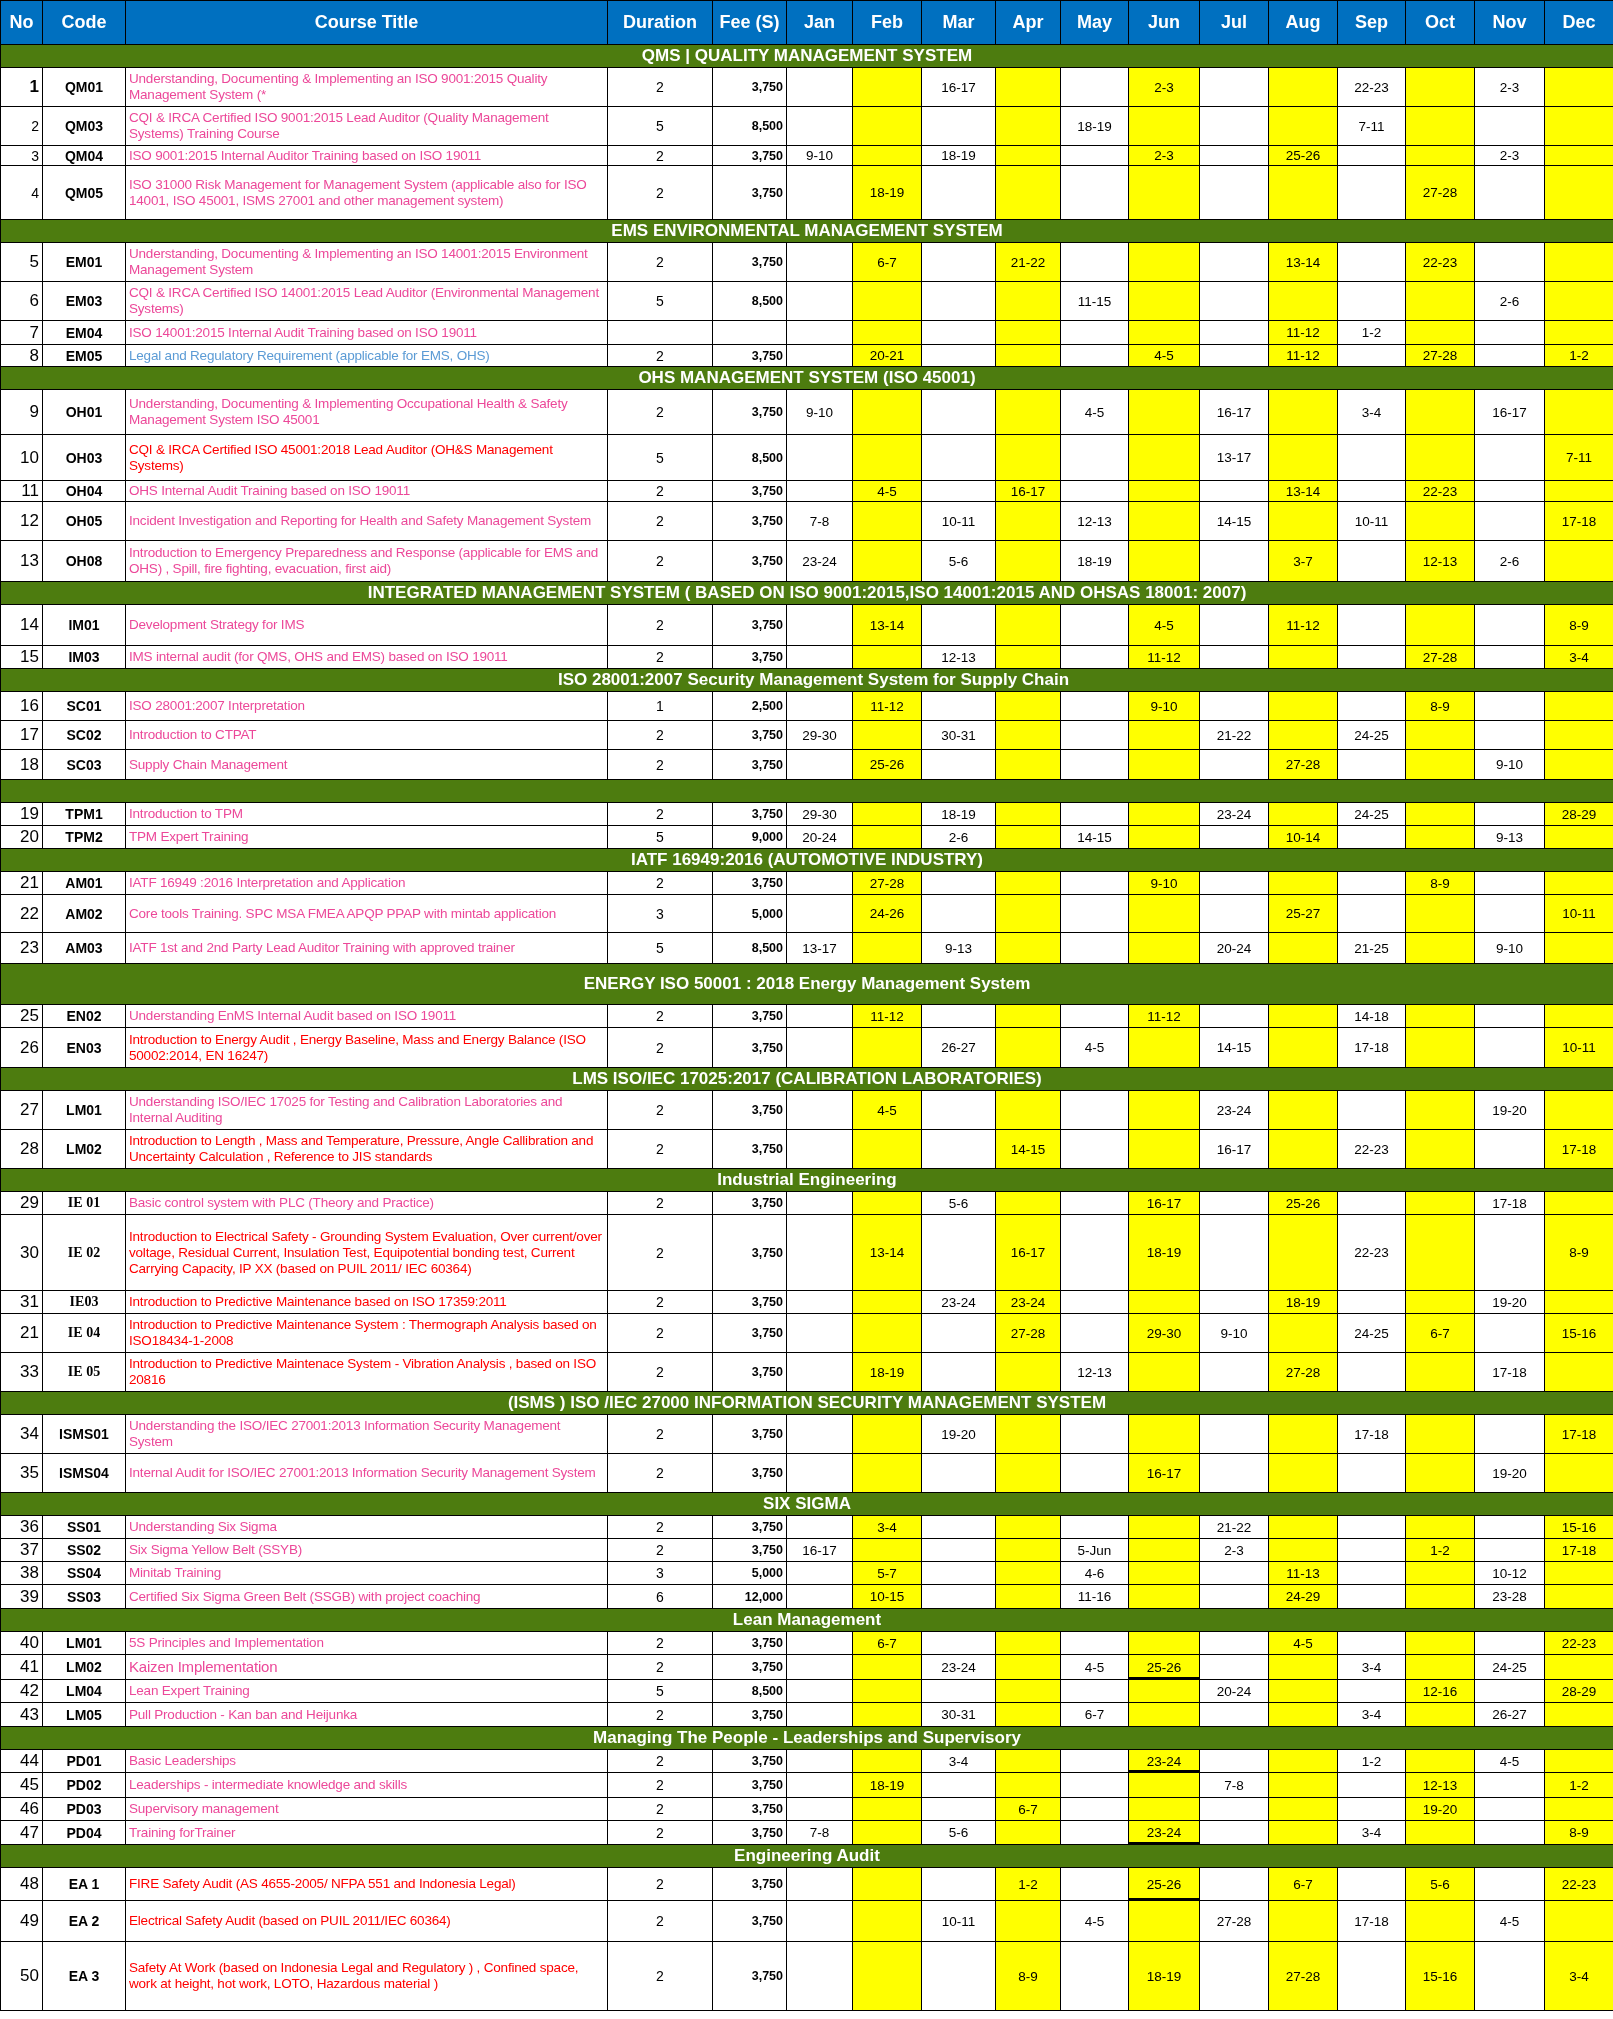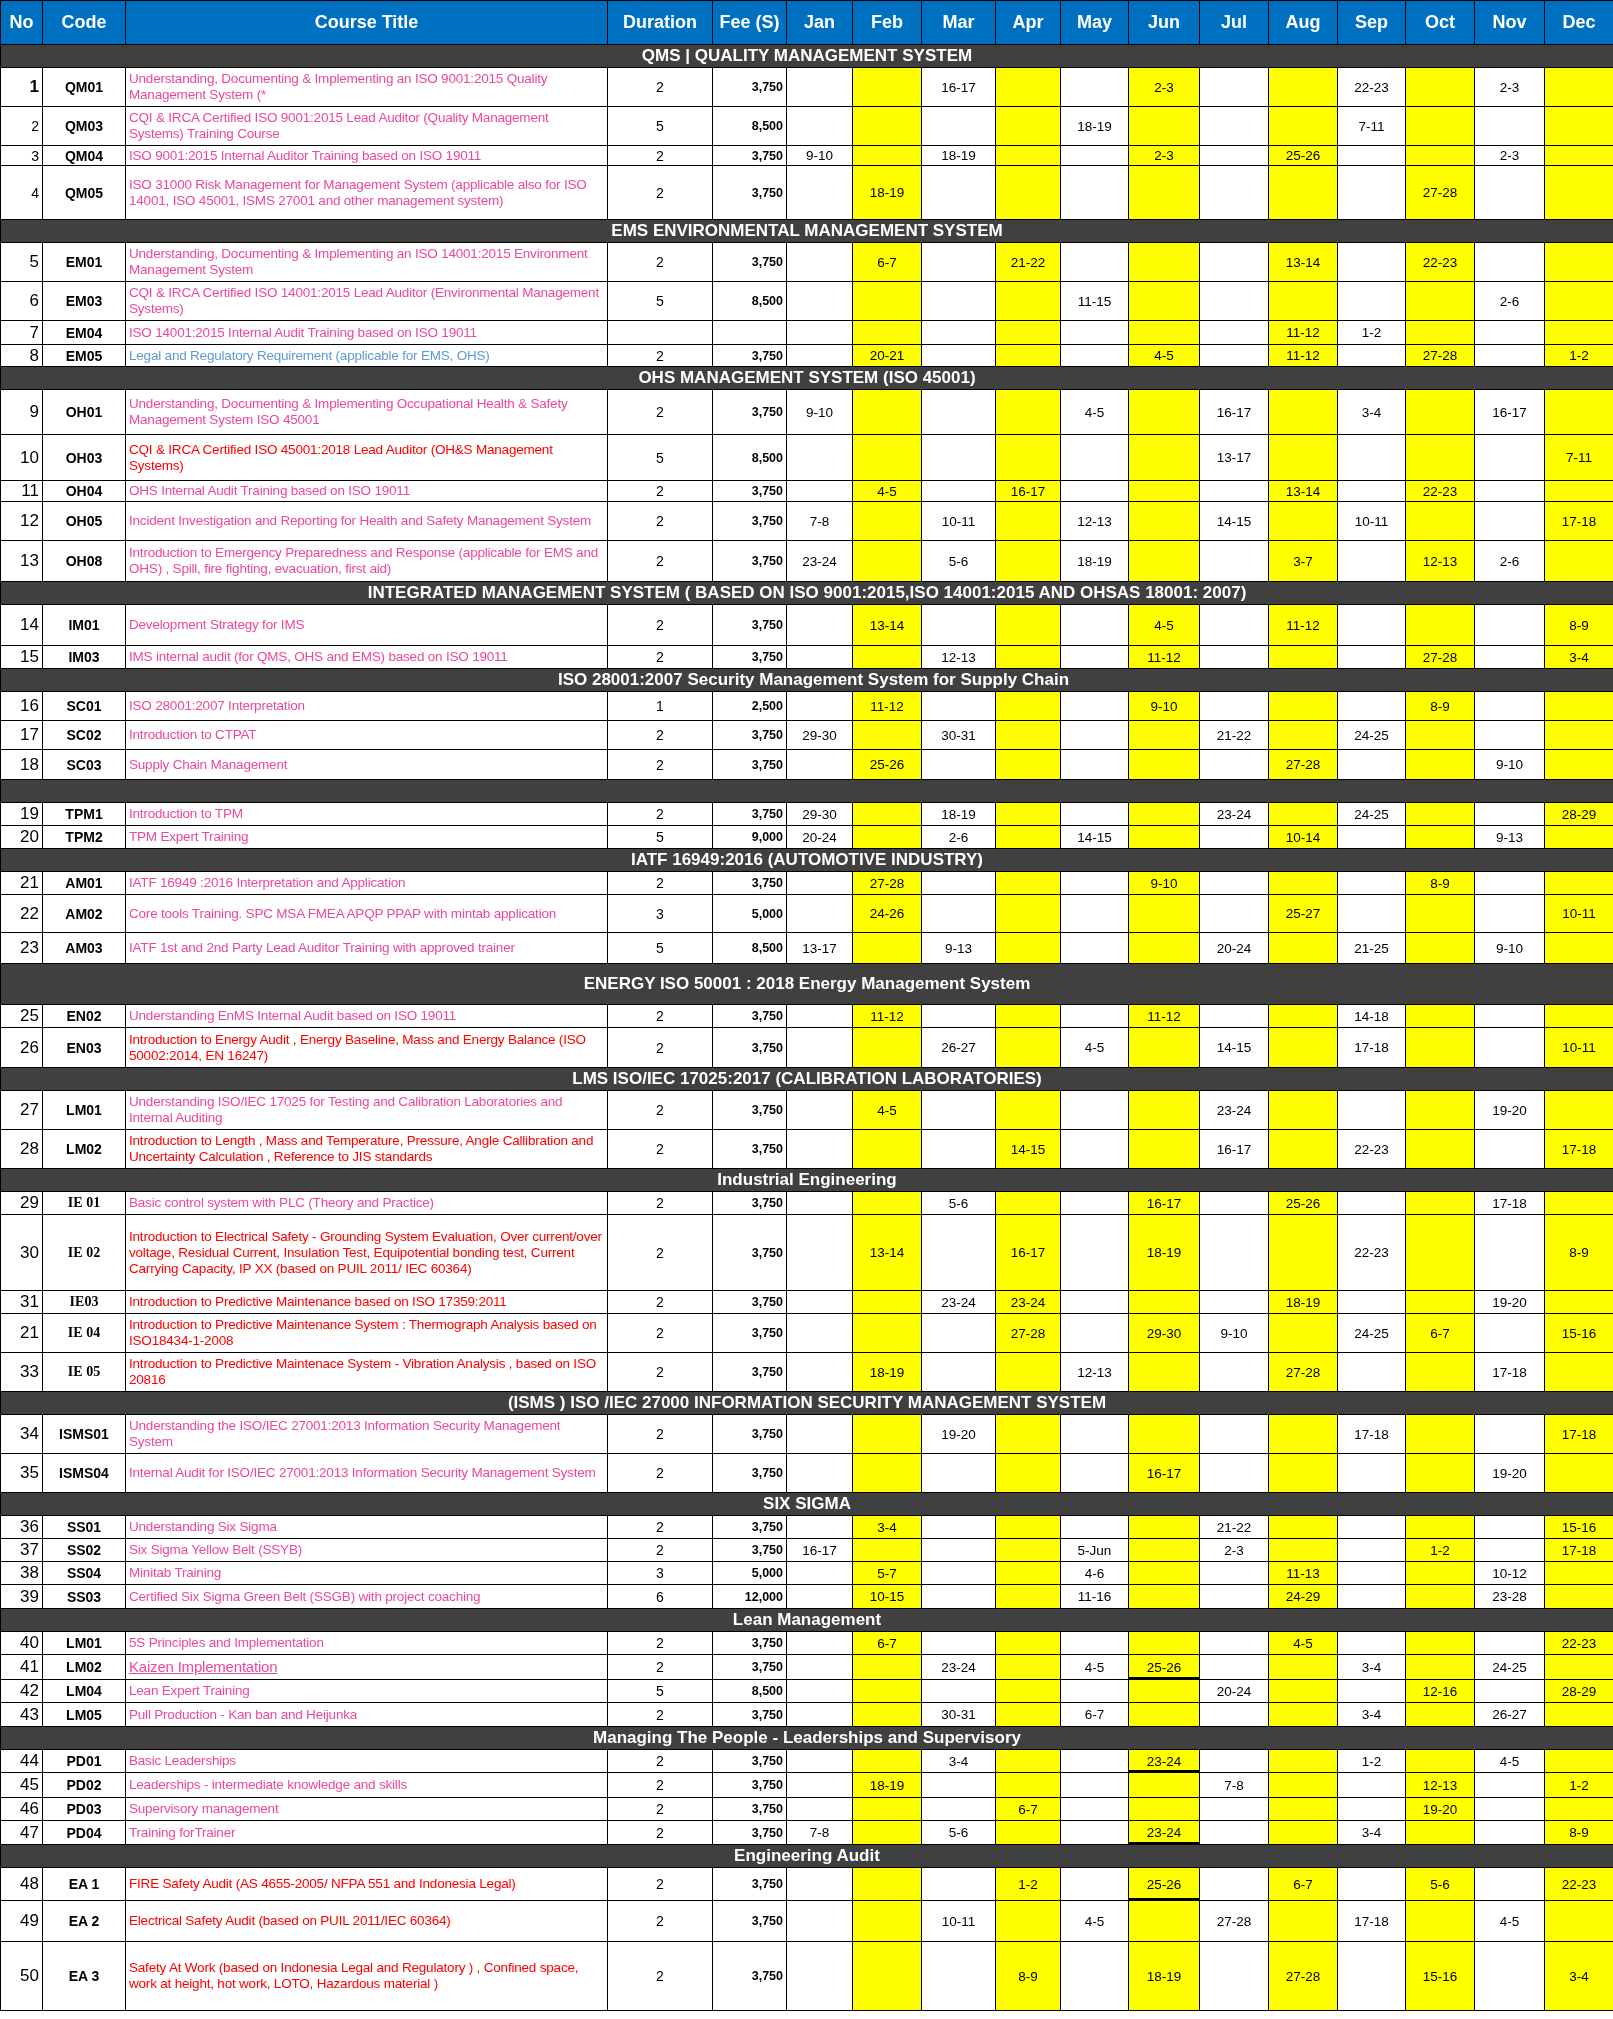--- a/index.html
+++ b/index.html
@@ -1,29 +1,29 @@
 <!DOCTYPE html>
 <html><head>
 <meta charset="utf-8">
 <style>
   html, body { margin: 0; padding: 0; background: #ffffff; }
   body { width: 1613px; height: 2019px; overflow: hidden; font-family: "Liberation Sans", "DejaVu Sans", sans-serif; }
   table.sched { border-collapse: collapse; table-layout: fixed; width: 1613px; }
   table.sched td, table.sched th { border: 1px solid #000; padding: 0 3px; overflow: hidden; }
   th.hdr { background: #0070c0; color: #ffffff; font-weight: bold; font-size: 18px; height: 43px; text-align: center; white-space: nowrap; }
-  tr.section td { background: #404040; color: #ffffff; font-weight: bold; font-size: 17px; text-align: center; white-space: nowrap; }
+  tr.section td { background: #4d7c0f; color: #ffffff; font-weight: bold; font-size: 17px; text-align: center; white-space: nowrap; }
   td.no { text-align: right; font-size: 17px; color: #000; }
   td.no.big { font-size: 17px; }
   td.no.small { font-size: 14px; }
   td.code { text-align: center; font-weight: bold; font-size: 14px; color: #000; font-family: "Liberation Serif", serif; }
   td.code.sans { font-family: "Liberation Sans", sans-serif; }
   td.title { font-size: 13.5px; line-height: 16px; color: #ec4899; text-align: left; font-family: "Liberation Sans Narrow", "Liberation Sans", sans-serif; letter-spacing: -0.2px; }
   td.title.red { color: #ff0000; }
   td.title.blue { color: #5b9bd5; }
-  td.title.large { font-size: 15px; text-decoration: underline; }
+  td.title.large { font-size: 15px; }
   td.dur { text-align: center; font-size: 14px; color: #000; }
   td.fee { text-align: right; font-size: 12.5px; font-weight: bold; color: #000; padding-right: 8px; }
   td.m { text-align: center; font-size: 13.5px; color: #000; }
   td.m.y { background: #ffff00; }
   td.m.ul { box-shadow: inset 0 -2px 0 #000; }
 </style>
 </head>
 <body>
 
 <table class="sched">

